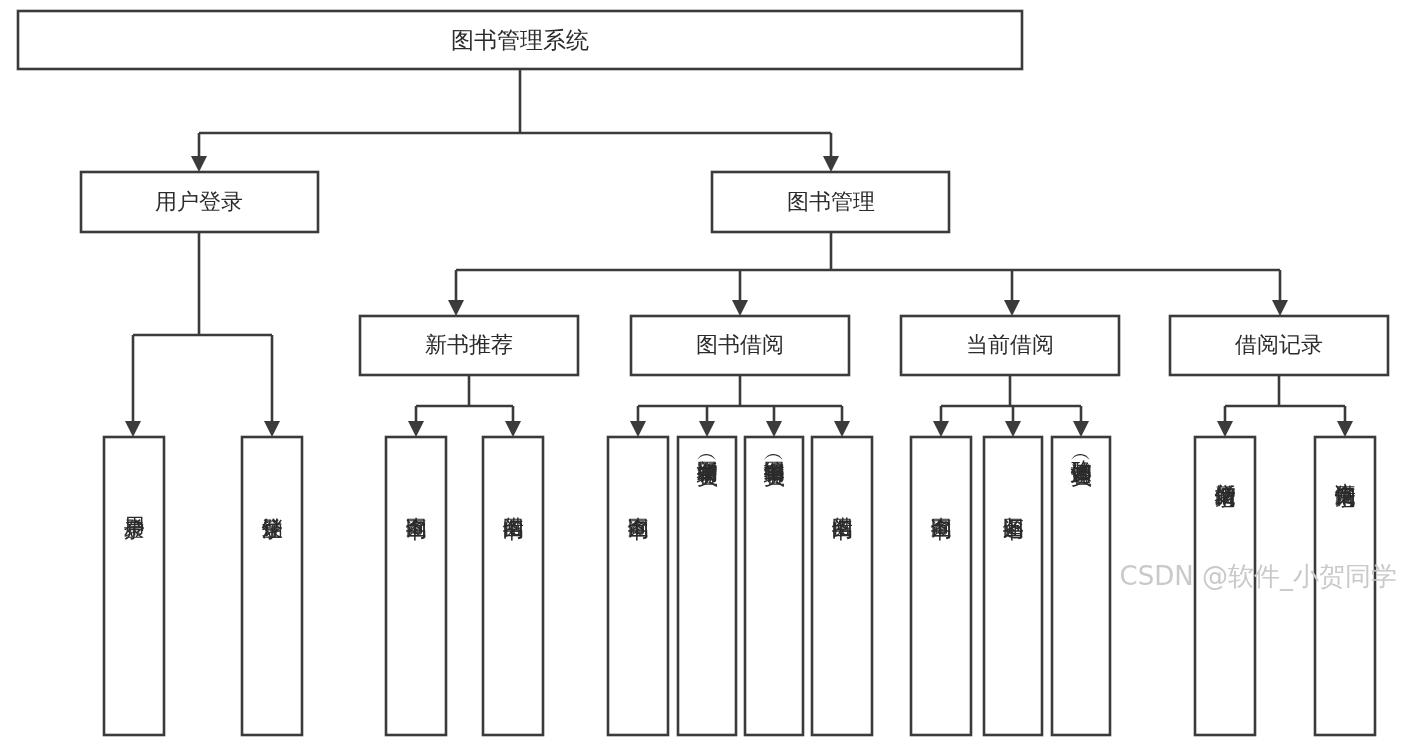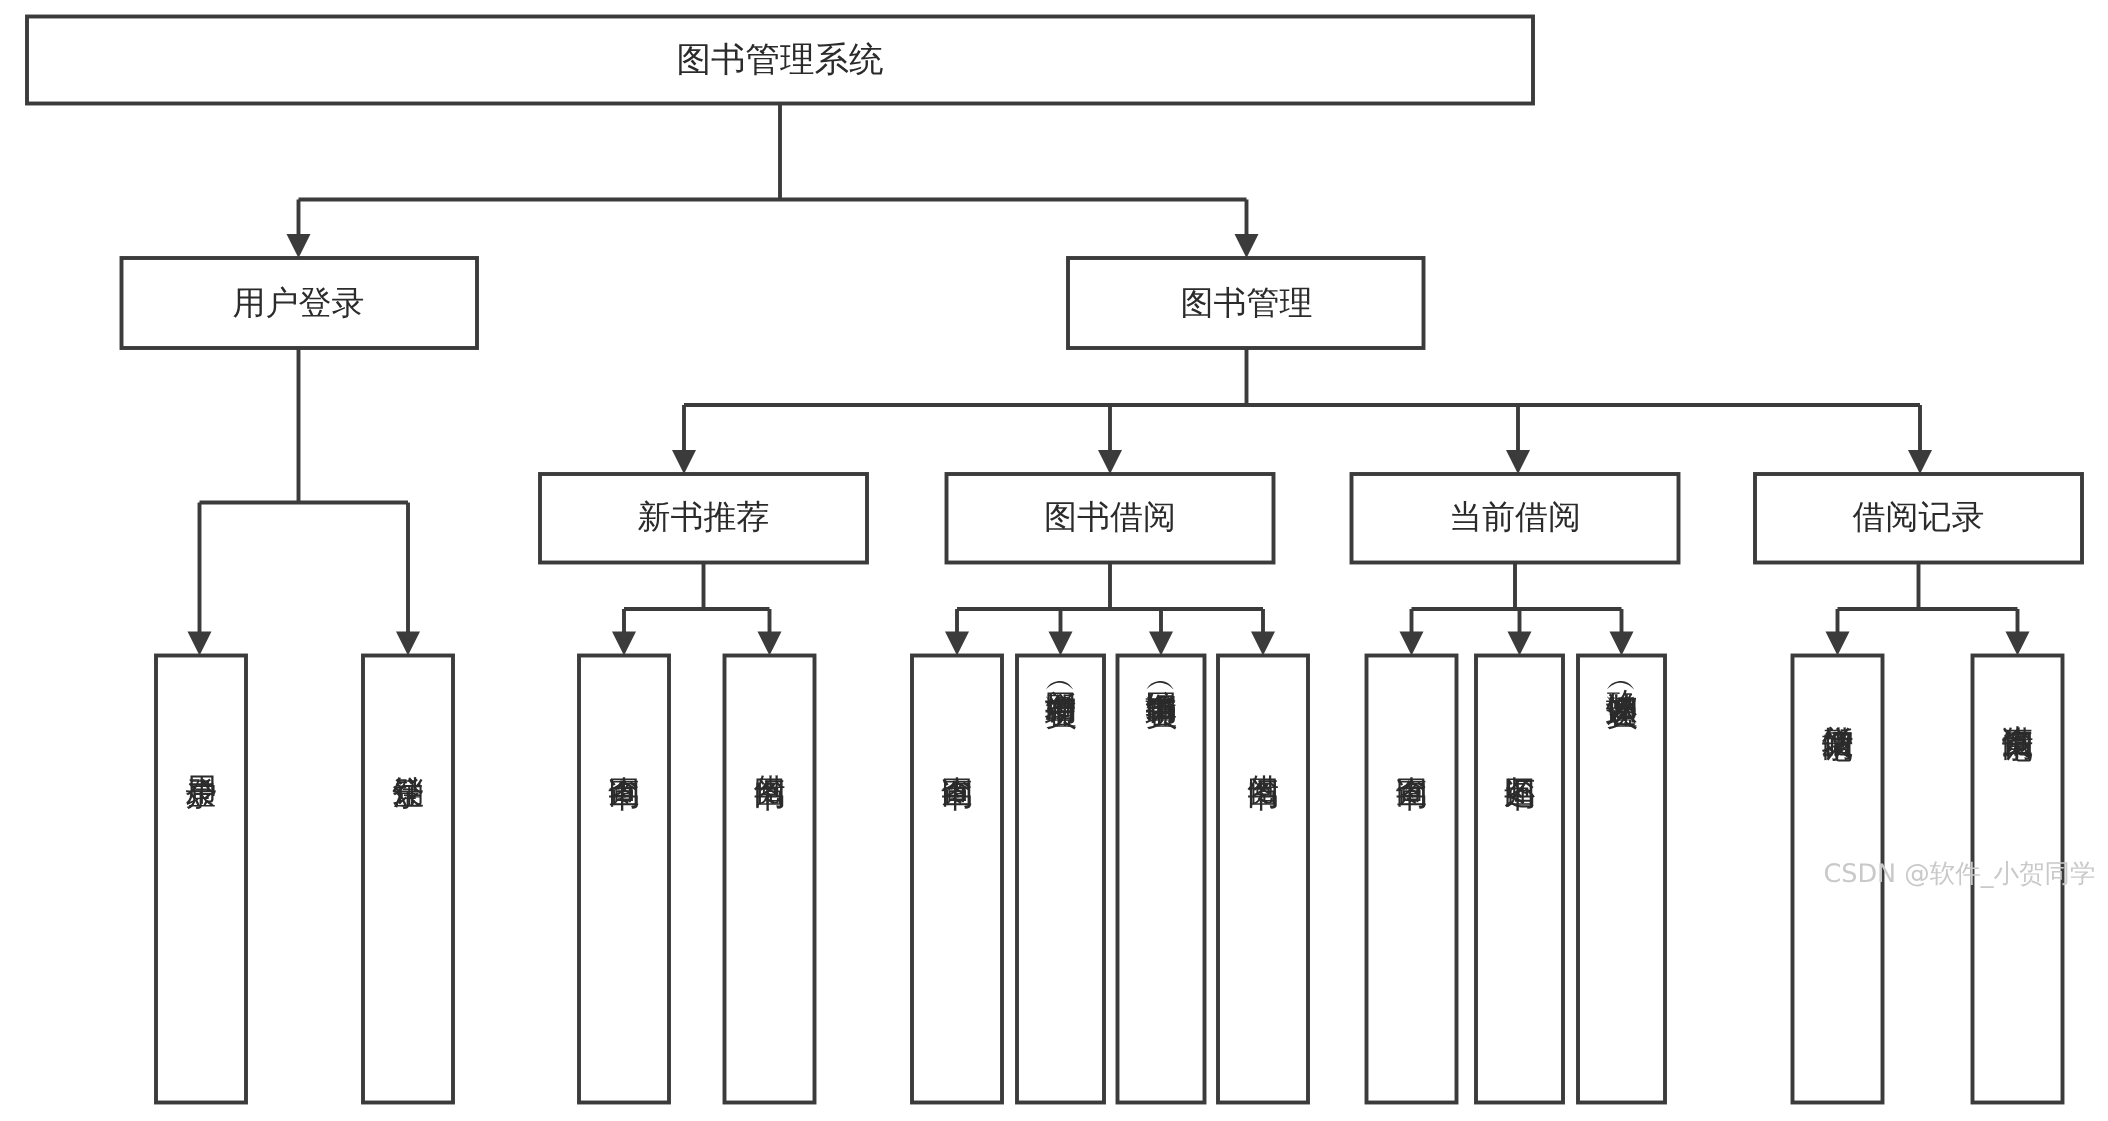--- a/index.html
+++ b/index.html
@@ -67,21 +67,21 @@
     white-space: nowrap;
     letter-spacing: 1px;
     transform: translateX(-50%);
     text-align: center;
   }
   .watermark {
     position: absolute;
     right: 8px;
     bottom: 4px;
     font-family: "DejaVu Sans", "Liberation Sans", sans-serif;
-    font-size: 17px;
+    font-size: 26px;
     color: #c9c9c9;
     white-space: nowrap;
     user-select: none;
   }
 </style>
 </head>
 <body>
 
 <div id="diagram-root">
 

